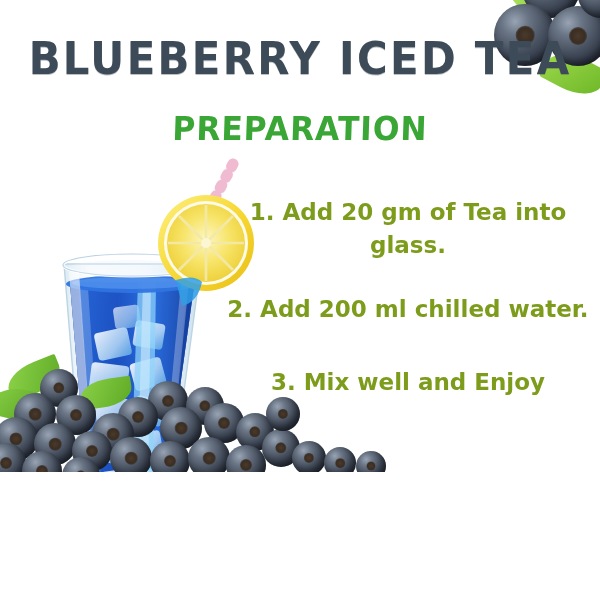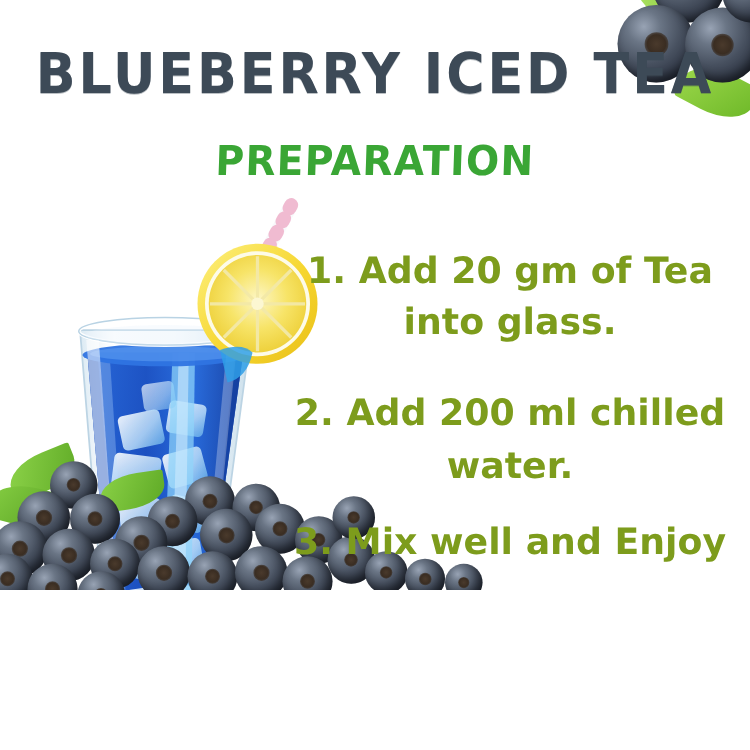--- a/index.html
+++ b/index.html
@@ -53,30 +53,30 @@
 
   
   #steps {
     position: absolute;
     left: 222px;
     top: 196px;
     width: 372px;
     text-align: center;
     font-family: "DejaVu Sans", sans-serif;
     font-weight: bold;
-    font-size: 29px;
+    font-size: 23px;
     line-height: 1.42;
     color: #7d9c1c;
   }
   .step {
     margin: 0 0 30px 0;
   }
   .step:last-child { margin-bottom: 5px; }
   #step-1 { margin-bottom: 32px; }
-  #step-2 { margin-bottom: 20px; text-align: center; }
+  #step-2 { margin-bottom: 40px; text-align: center; }
 
   
   .tr-cluster { position: absolute; }
   .leaf {
     position: absolute;
     background: #8fd13f;
     border-radius: 60% 5% 60% 5%;
   }
   .berry {
     position: absolute;

